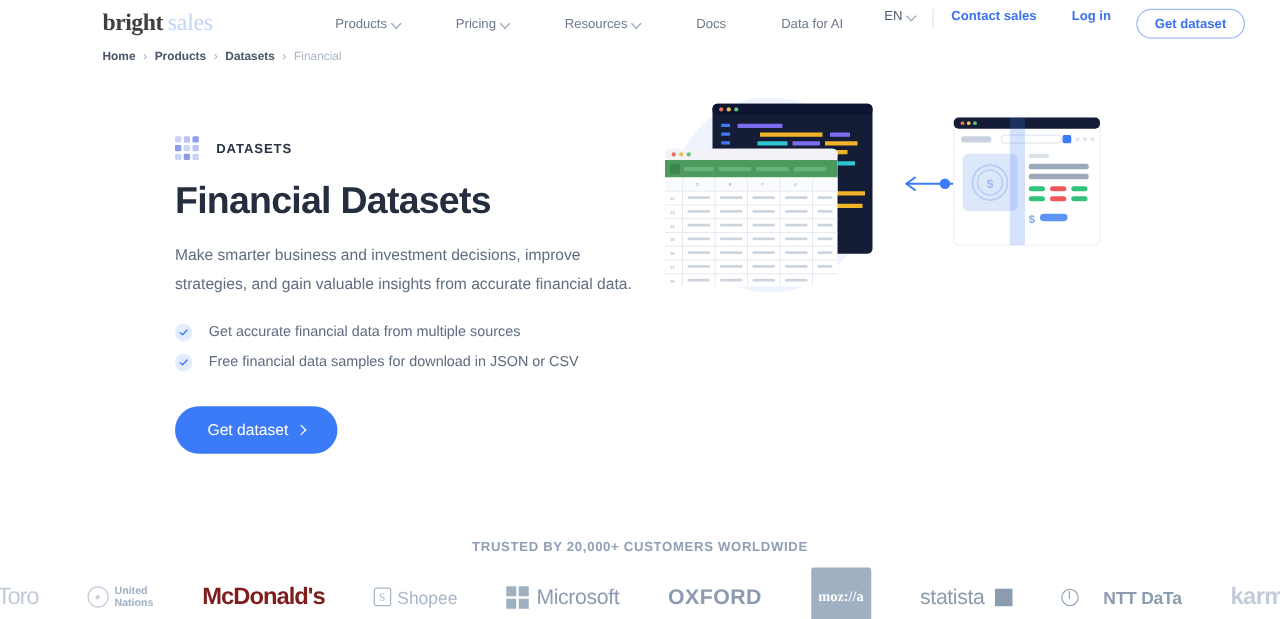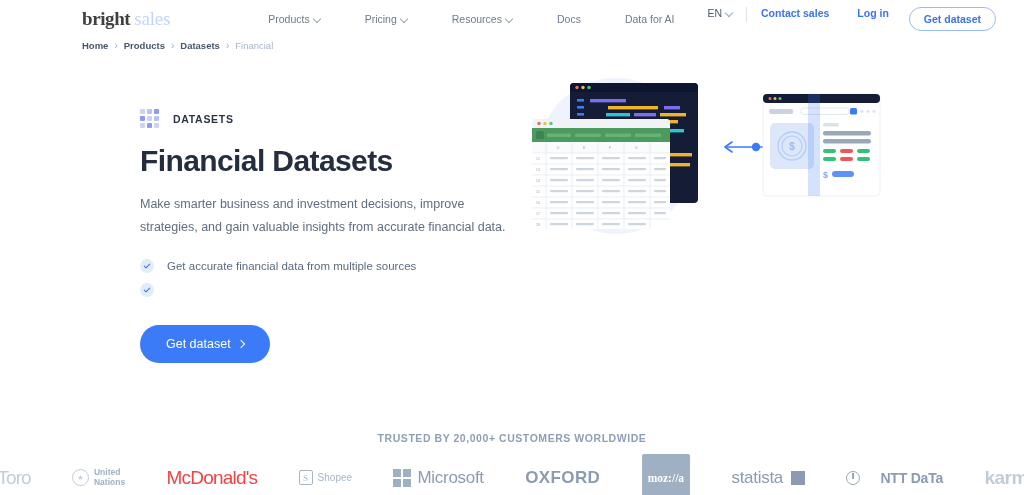--- a/index.html
+++ b/index.html
@@ -133,28 +133,28 @@
   .logo-cell { display: flex; align-items: center; justify-content: center; }
 
   .lg-etoro { font-size: 19px; color: #c2ccd9; letter-spacing: -1px; margin-left: -12px; }
   .lg-un { display: flex; align-items: center; gap: 5px; }
   .lg-un-circle {
     width: 17px; height: 17px; border-radius: 50%; border: 1.2px solid #c2ccd9;
     display: flex; align-items: center; justify-content: center;
     font-size: 7px; color: #c2ccd9;
   }
   .lg-un-text { font-size: 8.5px; font-weight: bold; color: #9fb0c2; line-height: 1.1; text-align: left; }
-  .lg-mcd { font-size: 19px; font-weight: normal; color: #ef4444; letter-spacing: -0.8px; }
+  .lg-mcd { font-size: 19px; font-weight: bold; color: #7f1d1d; letter-spacing: -0.8px; }
   .lg-shopee { display: flex; align-items: center; gap: 5px; }
   .lg-shopee-bag {
     width: 14px; height: 15px; border: 1.4px solid #a8b6c7; border-radius: 2px;
     font-size: 9px; color: #a8b6c7; display: flex; align-items: center; justify-content: center;
     font-family: "Liberation Serif", serif;
   }
-  .lg-shopee-t { font-size: 10px; color: #a8b6c7; text-align: center; }
+  .lg-shopee-t { font-size: 14px; color: #a8b6c7; text-align: center; }
   .lg-ms { display: flex; align-items: center; gap: 6px; }
   .lg-ms-grid { display: grid; grid-template-columns: 8px 8px; grid-template-rows: 8px 8px; gap: 2px; }
   .lg-ms-grid i { background: #9fb0c2; display: block; }
   .lg-ms-t { font-size: 17px; color: #8b9cb0; letter-spacing: -0.3px; }
   .lg-epson { font-size: 17px; font-weight: bold; color: #8b9cb0; letter-spacing: 0.4px; }
   .lg-moz {
     background: #9fb0c2; color: #fff; font-size: 11.5px; font-weight: bold;
     padding: 18px 6px; border-radius: 2px; font-family: "Liberation Serif", serif;
   }
   .lg-statista { display: flex; align-items: center; gap: 8px; }
@@ -257,20 +257,21 @@
           </svg>
       </span>
       <span class="feature-text">Get accurate financial data from multiple sources</span>
     </div>
     <div class="feature">
       <span class="check-badge">
         <svg width="8" height="8" viewBox="0 0 10 10">
             <path d="M1.5 5.2 L3.8 7.3 L8.4 2.6" fill="none" stroke="#3b7bf7" stroke-width="1.4" stroke-linecap="round" stroke-linejoin="round"></path>
           </svg>
       </span>
+      <span class="feature-text">Free financial data samples for download in JSON or CSV</span>
     </div>
 
     <button class="btn-cta">
       <span>Get dataset</span>
       <span class="arr"></span>
     </button>
   </div>
 
   <div class="hero-art">
     <svg width="400" height="200" viewBox="0 0 400 200">

